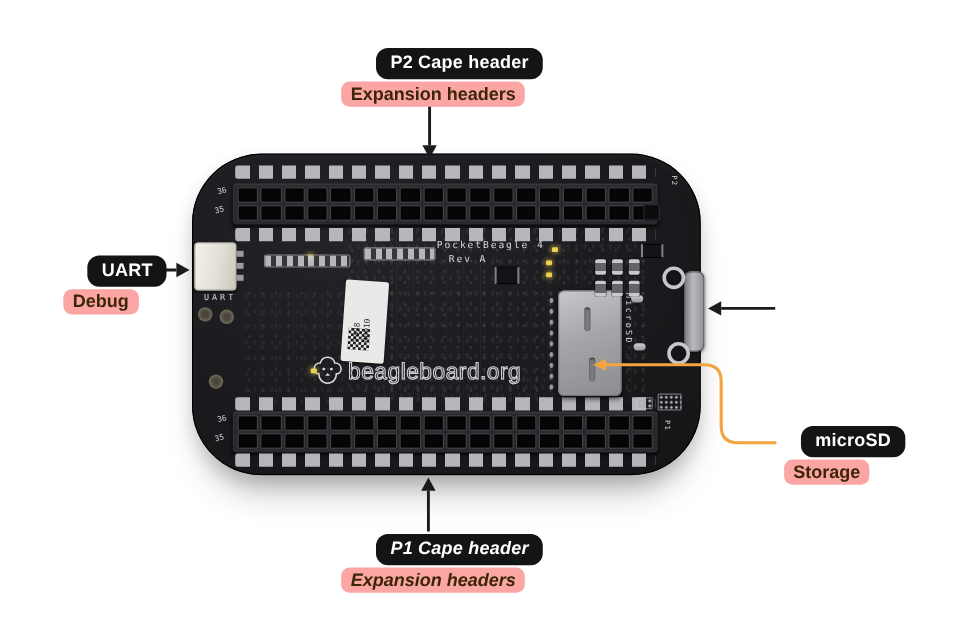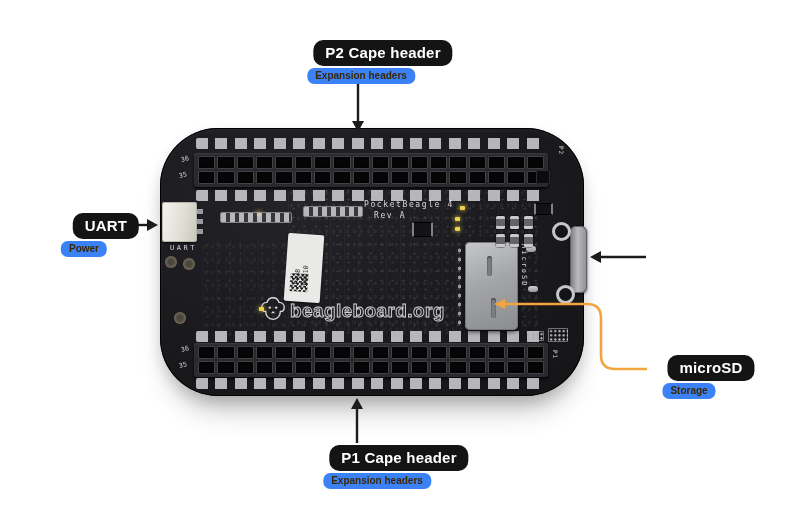--- a/index.html
+++ b/index.html
@@ -4,21 +4,21 @@
 <style>
   html,body{margin:0;padding:0;background:#ffffff;}
   .scene{position:relative;width:803px;height:514px;background:#ffffff;overflow:hidden;
          font-family:"Liberation Sans",sans-serif;}
   
   .callout{position:absolute;display:flex;flex-direction:column;align-items:center;
            transform:translateX(-50%);z-index:30;}
   .callout .pill{background:#141414;color:#ffffff;font-weight:700;font-size:15px;
                  line-height:1;padding:5px 12px 6px;border-radius:10px;white-space:nowrap;
                  letter-spacing:.2px;margin-left:44px;}
-  .callout .tag{background:#3b82f6;color:#3b2606;font-weight:700;font-size:10px;
+  .callout .tag{background:#fca5a5;color:#3b2606;font-weight:700;font-size:15px;
                 line-height:1;padding:3px 8px;border-radius:7px;margin-top:2px;white-space:nowrap;}
   
   .board{position:absolute;left:160px;top:128px;width:424px;height:268px;border-radius:58px;
          background:radial-gradient(130% 130% at 32% 28%, #232328 0%, #18181b 55%, #111114 100%);
          box-shadow:inset 0 0 0 1px #000, inset 0 2px 6px rgba(255,255,255,.05),
                     0 22px 30px -12px rgba(0,0,0,.30), 0 6px 14px rgba(0,0,0,.12);
          z-index:10;}
   .board *{position:absolute;}
   
   .pad-row{height:11px;width:350px;border-radius:2px;
@@ -28,21 +28,21 @@
   .pin-grid{display:grid;grid-template-rows:repeat(var(--rows,2),1fr);
             grid-template-columns:repeat(var(--cols,18),1fr);
             gap:4px;padding:4px 5px;width:344px;height:26px;background:#2a2a2e;border-radius:3px;
             box-shadow:inset 0 1px 2px rgba(255,255,255,.10), 0 2px 3px rgba(0,0,0,.8);}
   .socket{position:static;background:#060607;border-radius:1px;
           box-shadow:inset 0 0 3px #000, 0 0 0 1px rgba(110,110,120,.35);}
   
   .silk{color:rgba(235,236,240,.88);font-family:"DejaVu Sans Mono",monospace;white-space:nowrap;}
   .silk-v{writing-mode:vertical-rl;}
   .logo-text{color:transparent;-webkit-text-stroke:.9px rgba(226,227,232,.92);
-             font-weight:700;font-size:19px;letter-spacing:.4px;white-space:nowrap;
+             font-weight:400;font-size:19px;letter-spacing:.4px;white-space:nowrap;
              font-family:"Liberation Sans",sans-serif;}
   
   .noise{background-image:
            radial-gradient(rgba(255,255,255,.20) 1px, transparent 1.4px),
            radial-gradient(rgba(255,255,255,.11) 1px, transparent 1.5px),
            linear-gradient(90deg, rgba(255,255,255,.06) 1px, transparent 1px);
          background-size:11px 9px, 7px 13px, 14px 11px;opacity:.55;border-radius:6px;}
   
   .led{width:5px;height:4px;background:#ecd24f;border-radius:1px;
        box-shadow:0 0 4px 1px rgba(236,210,79,.55);}
@@ -253,29 +253,29 @@
     <polygon points="505,299 505,309 494,304" fill="#F2A43F"></polygon>
   </svg>
 
   <div class="callout" style="left:361px;top:40px;">
     <div class="pill">P2 Cape header</div>
     <div class="tag">Expansion headers</div>
   </div>
 
   <div class="callout" style="left:84px;top:213px;">
     <div class="pill">UART</div>
-    <div class="tag">Power</div>
+    <div class="tag">Debug</div>
   </div>
 
   <div class="callout" style="left:681px;top:245px;">
   </div>
 
   <div class="callout" style="left:689px;top:355px;">
     <div class="pill">microSD</div>
     <div class="tag">Storage</div>
   </div>
 
-  <div class="callout" style="left:377px;top:445px;">
+  <div class="callout" style="left:361px;top:445px;font-style:italic;">
     <div class="pill">P1 Cape header</div>
     <div class="tag">Expansion headers</div>
   </div>
 
 </div>
 
 </body></html>

